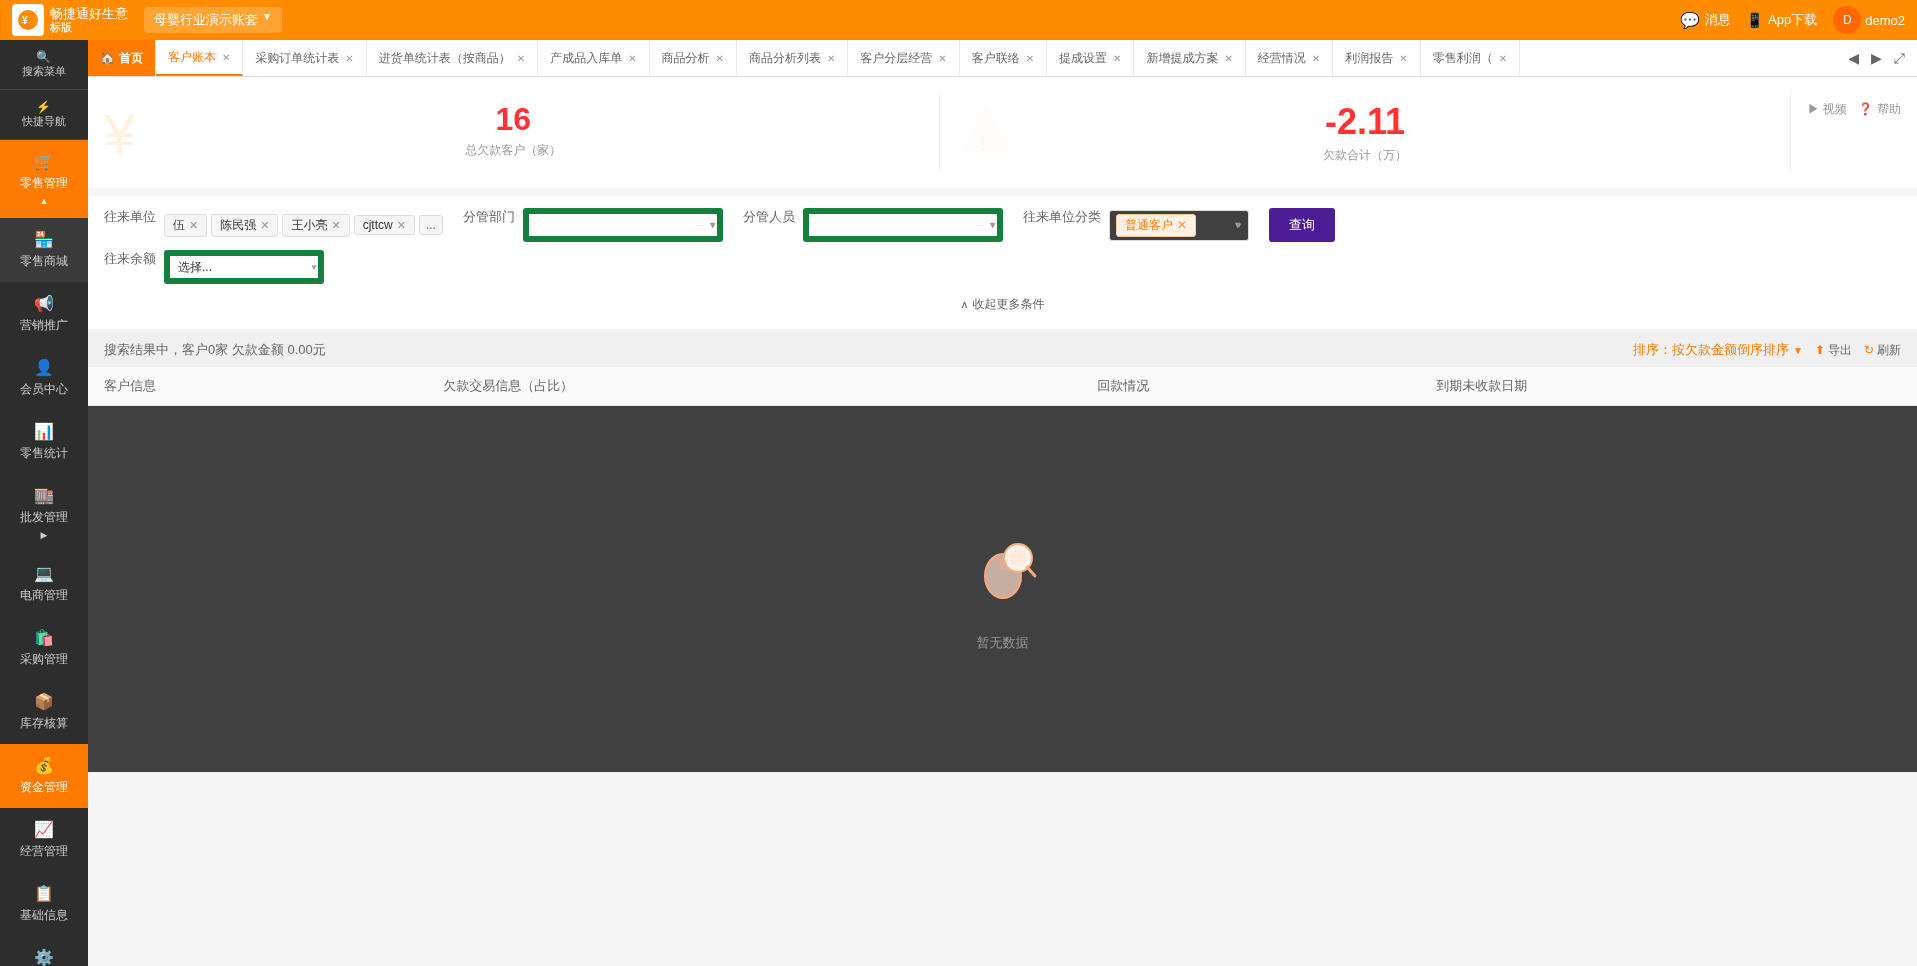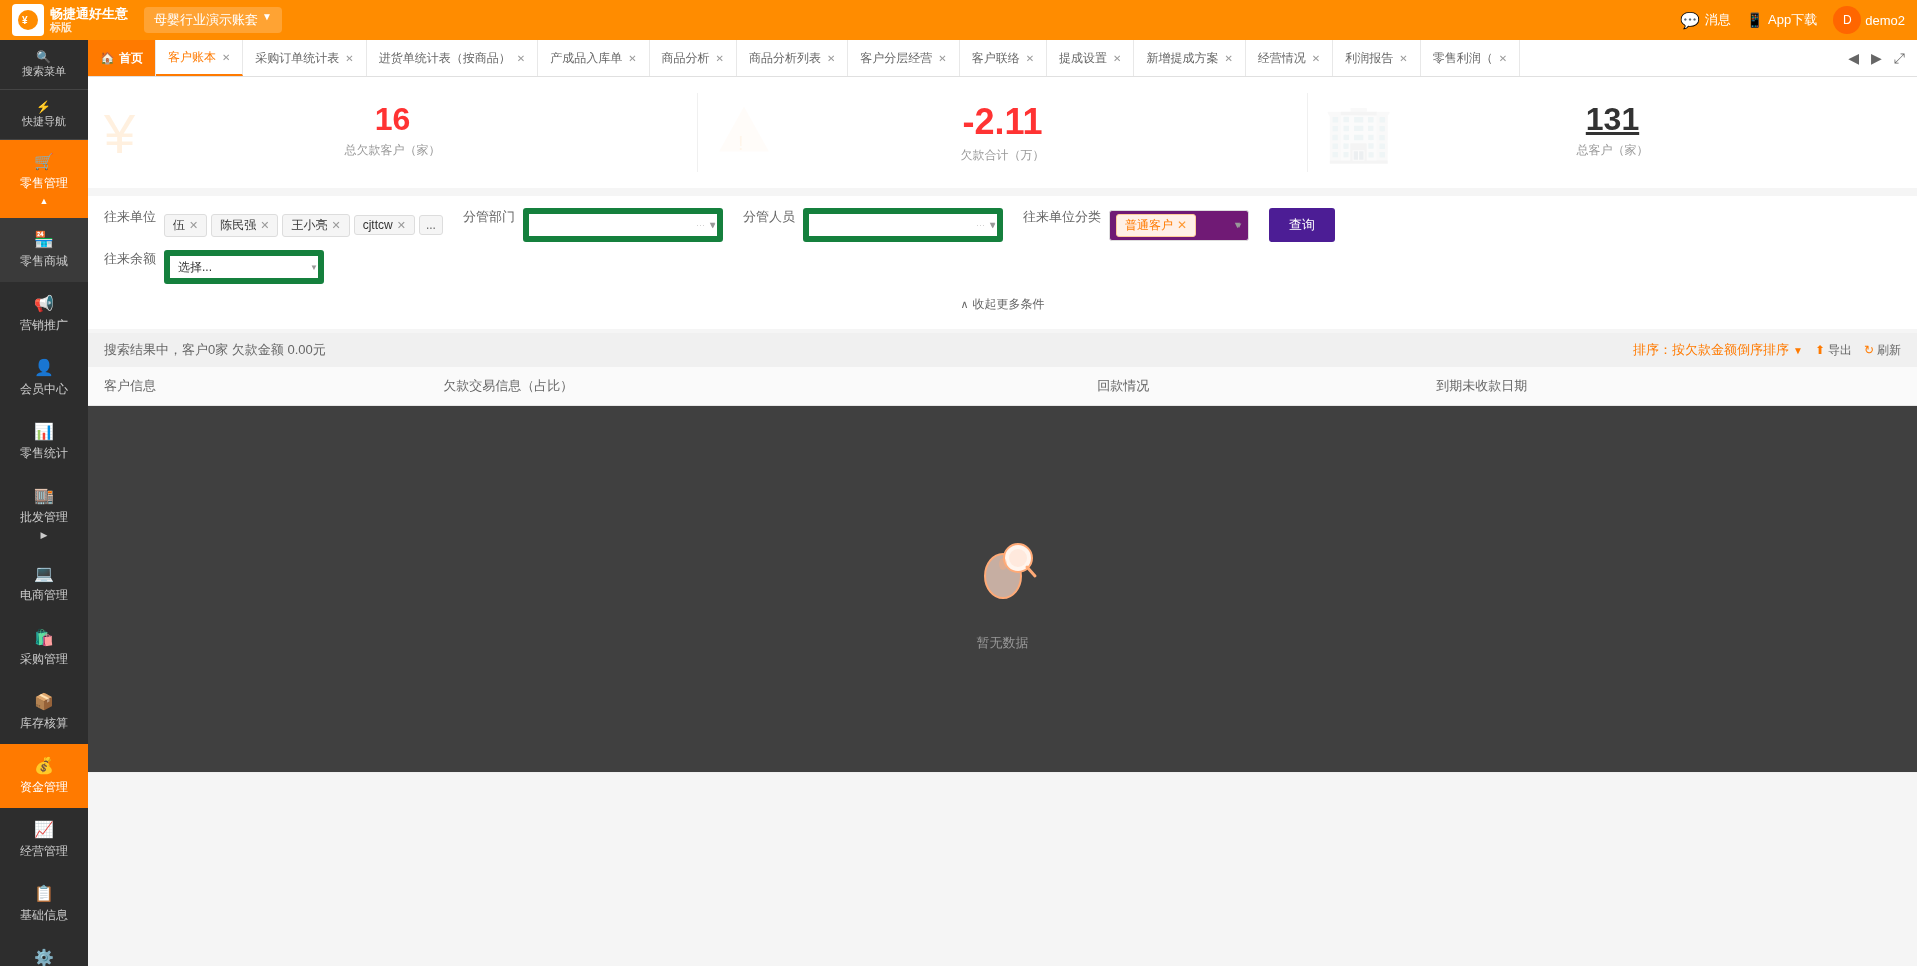--- a/index.html
+++ b/index.html
@@ -86,21 +86,21 @@
 
   <div style="background:#ff8c00; display:flex; align-items:center; padding:0 12px; height:40px; min-height:40px;">
     <div class="top-bar-logo">
       <div class="logo-icon">
         <svg viewBox="0 0 24 24" fill="#ff8c00">
             <circle cx="12" cy="12" r="10"></circle>
             <text x="6" y="16" font-size="10" fill="#fff">¥</text>
           </svg>
       </div>
       <div style="display:flex;flex-direction:column;line-height:1.2;">
-        <span style="font-size:13px;color:#fff;font-weight:bold;">畅捷通好生意</span>
+        <span style="font-size:13px;color:#fff;font-weight:normal;">畅捷通好生意</span>
         <span style="font-size:11px;color:rgba(255,255,255,0.8);">标版</span>
       </div>
     </div>
     <div style="margin-left:8px; display:flex; gap:4px; background:rgba(255,255,255,0.2); border-radius:4px; padding:4px 10px; color:#fff; font-size:13px; cursor:pointer;">
       <span>母婴行业演示账套</span>
       <span style="font-size:10px;">▼</span>
     </div>
     <div class="top-bar-right">
       <div class="top-bar-right-item">
         <span style="font-size:16px;">💬</span>
@@ -262,24 +262,29 @@
           <div class="stat-block">
             <div style="position:absolute;left:16px;top:50%;transform:translateY(-50%);opacity:0.08;">
               <svg width="60" height="60" viewBox="0 0 60 60">
                   <polygon points="30,5 55,50 5,50" fill="#ff8c00" opacity="0.3"></polygon>
                   <text x="24" y="48" font-size="20" fill="#ff8c00">!</text>
                 </svg>
             </div>
             <div class="stat-value red" style="font-size:36px;font-weight:900;">-2.11</div>
             <div class="stat-label">欠款合计（万）</div>
           </div>
-          <div class="stat-block">
-            <div style="position:absolute;left:16px;top:50%;transform:translateY(-50%);opacity:0.1;font-size:56px;color:#66aacc;">🏢</div>
-            <div class="stat-value black">131</div>
-            <div class="stat-label">总客户（家）</div>
+          <div style="margin-left:auto;padding:8px 16px;display:flex;align-items:flex-start;gap:12px;font-size:12px;color:#999;">
+            <span style="cursor:pointer;">
+              <span>▶</span>
+              <span>视频</span>
+            </span>
+            <span style="cursor:pointer;">
+              <span>❓</span>
+              <span>帮助</span>
+            </span>
           </div>
         </div>
 
         <div class="filter-area">
           <div class="filter-row">
             <span class="filter-label">往来单位</span>
             <div class="tags-container">
               <div class="filter-tag">
                 <span>伍</span>
                 <span class="close">✕</span>
@@ -308,21 +313,21 @@
 
             <span class="filter-label" style="margin-left:12px;">分管人员</span>
             <div class="filter-select-wrap">
               <input class="filter-select" style="min-width: 200px;" type="text" placeholder="">
               <span style="position:absolute;right:6px;font-size:9px;color:#999;">▼</span>
               <span style="position:absolute;right:18px;font-size:9px;color:#ccc;cursor:pointer;">···</span>
             </div>
 
             <span class="filter-label" style="margin-left:12px;">往来单位分类</span>
             <div class="filter-select-wrap">
-              <div style="display:inline-flex;align-items:center;border:1px solid #ddd;border-radius:3px;padding:3px 6px;min-width:140px;background:#701a75;gap:4px;">
+              <div style="display:inline-flex;align-items:center;border:1px solid #ddd;border-radius:3px;padding:3px 6px;min-width:140px;background:#404040;gap:4px;">
                 <div class="customer-type-tag">
                   <span>普通客户</span>
                   <span class="close">✕</span>
                 </div>
                 <span style="font-size:9px;color:#999;margin-left:auto;">▼</span>
               </div>
             </div>
 
             <button class="filter-btn-query" style="margin-left:12px;">查询</button>
           </div>

